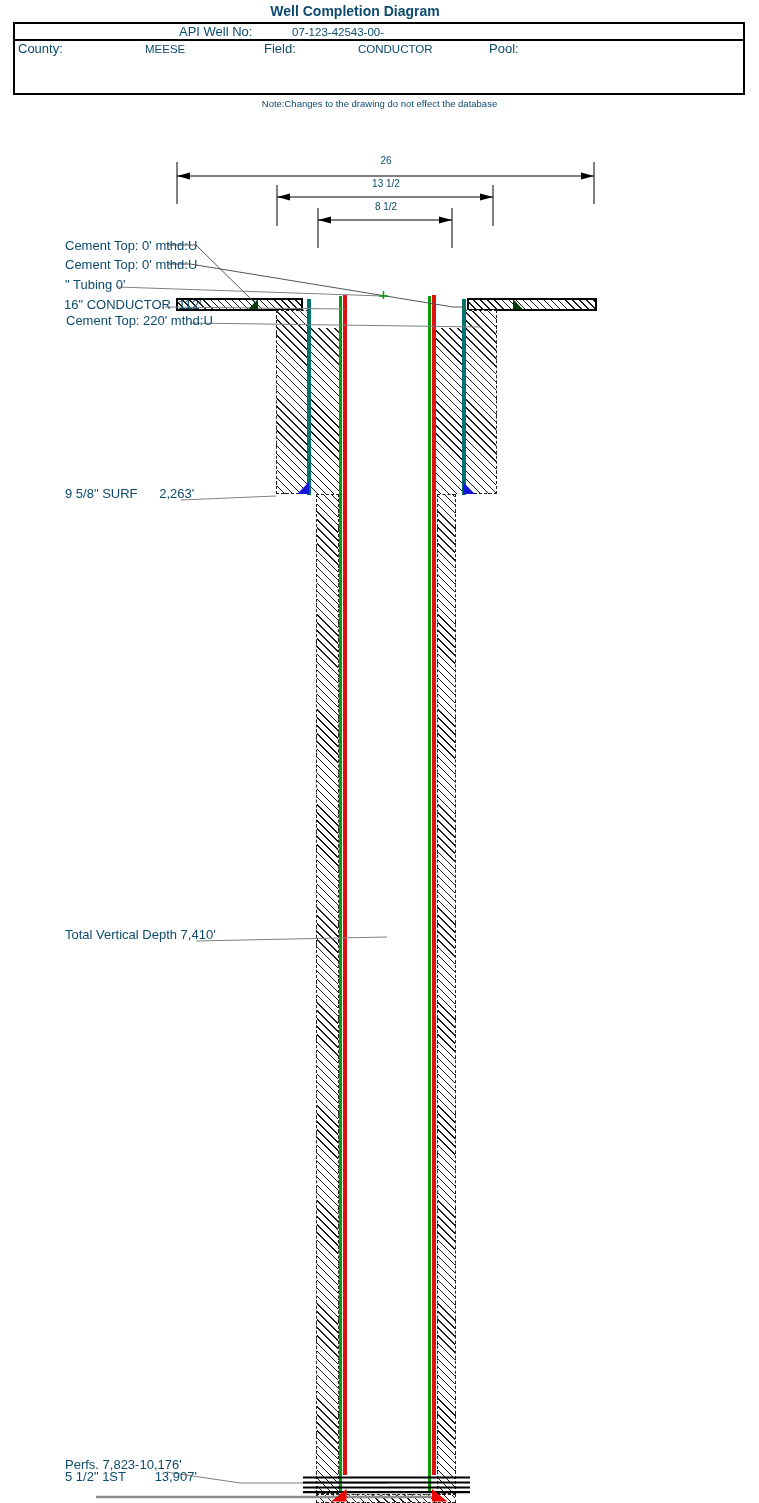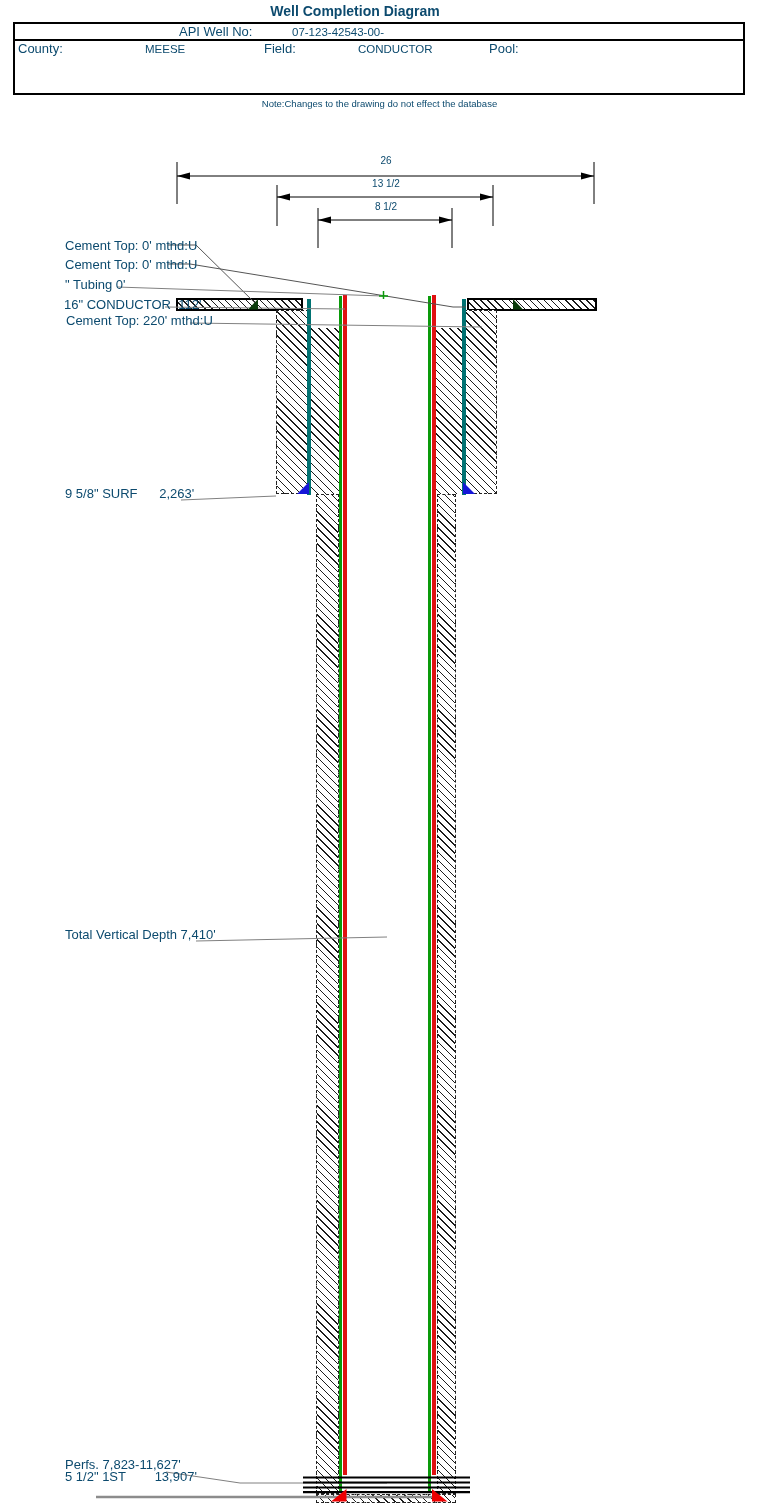--- a/index.html
+++ b/index.html
@@ -169,16 +169,16 @@
     <polygon class="shoe-red" points="432,1489 432,1501.5 447.5,1501.5"></polygon>
   </svg>
 
   <span class="lbl" style="left:65px; top:238px">Cement Top: 0' mthd:U</span>
   <span class="lbl" style="left:65px; top:257px">Cement Top: 0' mthd:U</span>
   <span class="lbl" style="left:65px; top:277px">" Tubing 0'</span>
   <span class="lbl" style="left:64px; top:297px">16" CONDUCTOR  112'</span>
   <span class="lbl" style="left:66px; top:313px">Cement Top: 220' mthd:U</span>
   <span class="lbl" style="left:65px; top:486px">9 5/8" SURF      2,263'</span>
   <span class="lbl" style="left:65px; top:927px">Total Vertical Depth 7,410'</span>
-  <span class="lbl" style="left:65px; top:1457px">Perfs. 7,823-11,627'</span>
+  <span class="lbl" style="left:65px; top:1457px">Perfs. 7,823-10,176'</span>
   <span class="lbl" style="left:65px; top:1469px">5 1/2" 1ST        13,907'</span>
 
 </div>
 
 </body></html>

